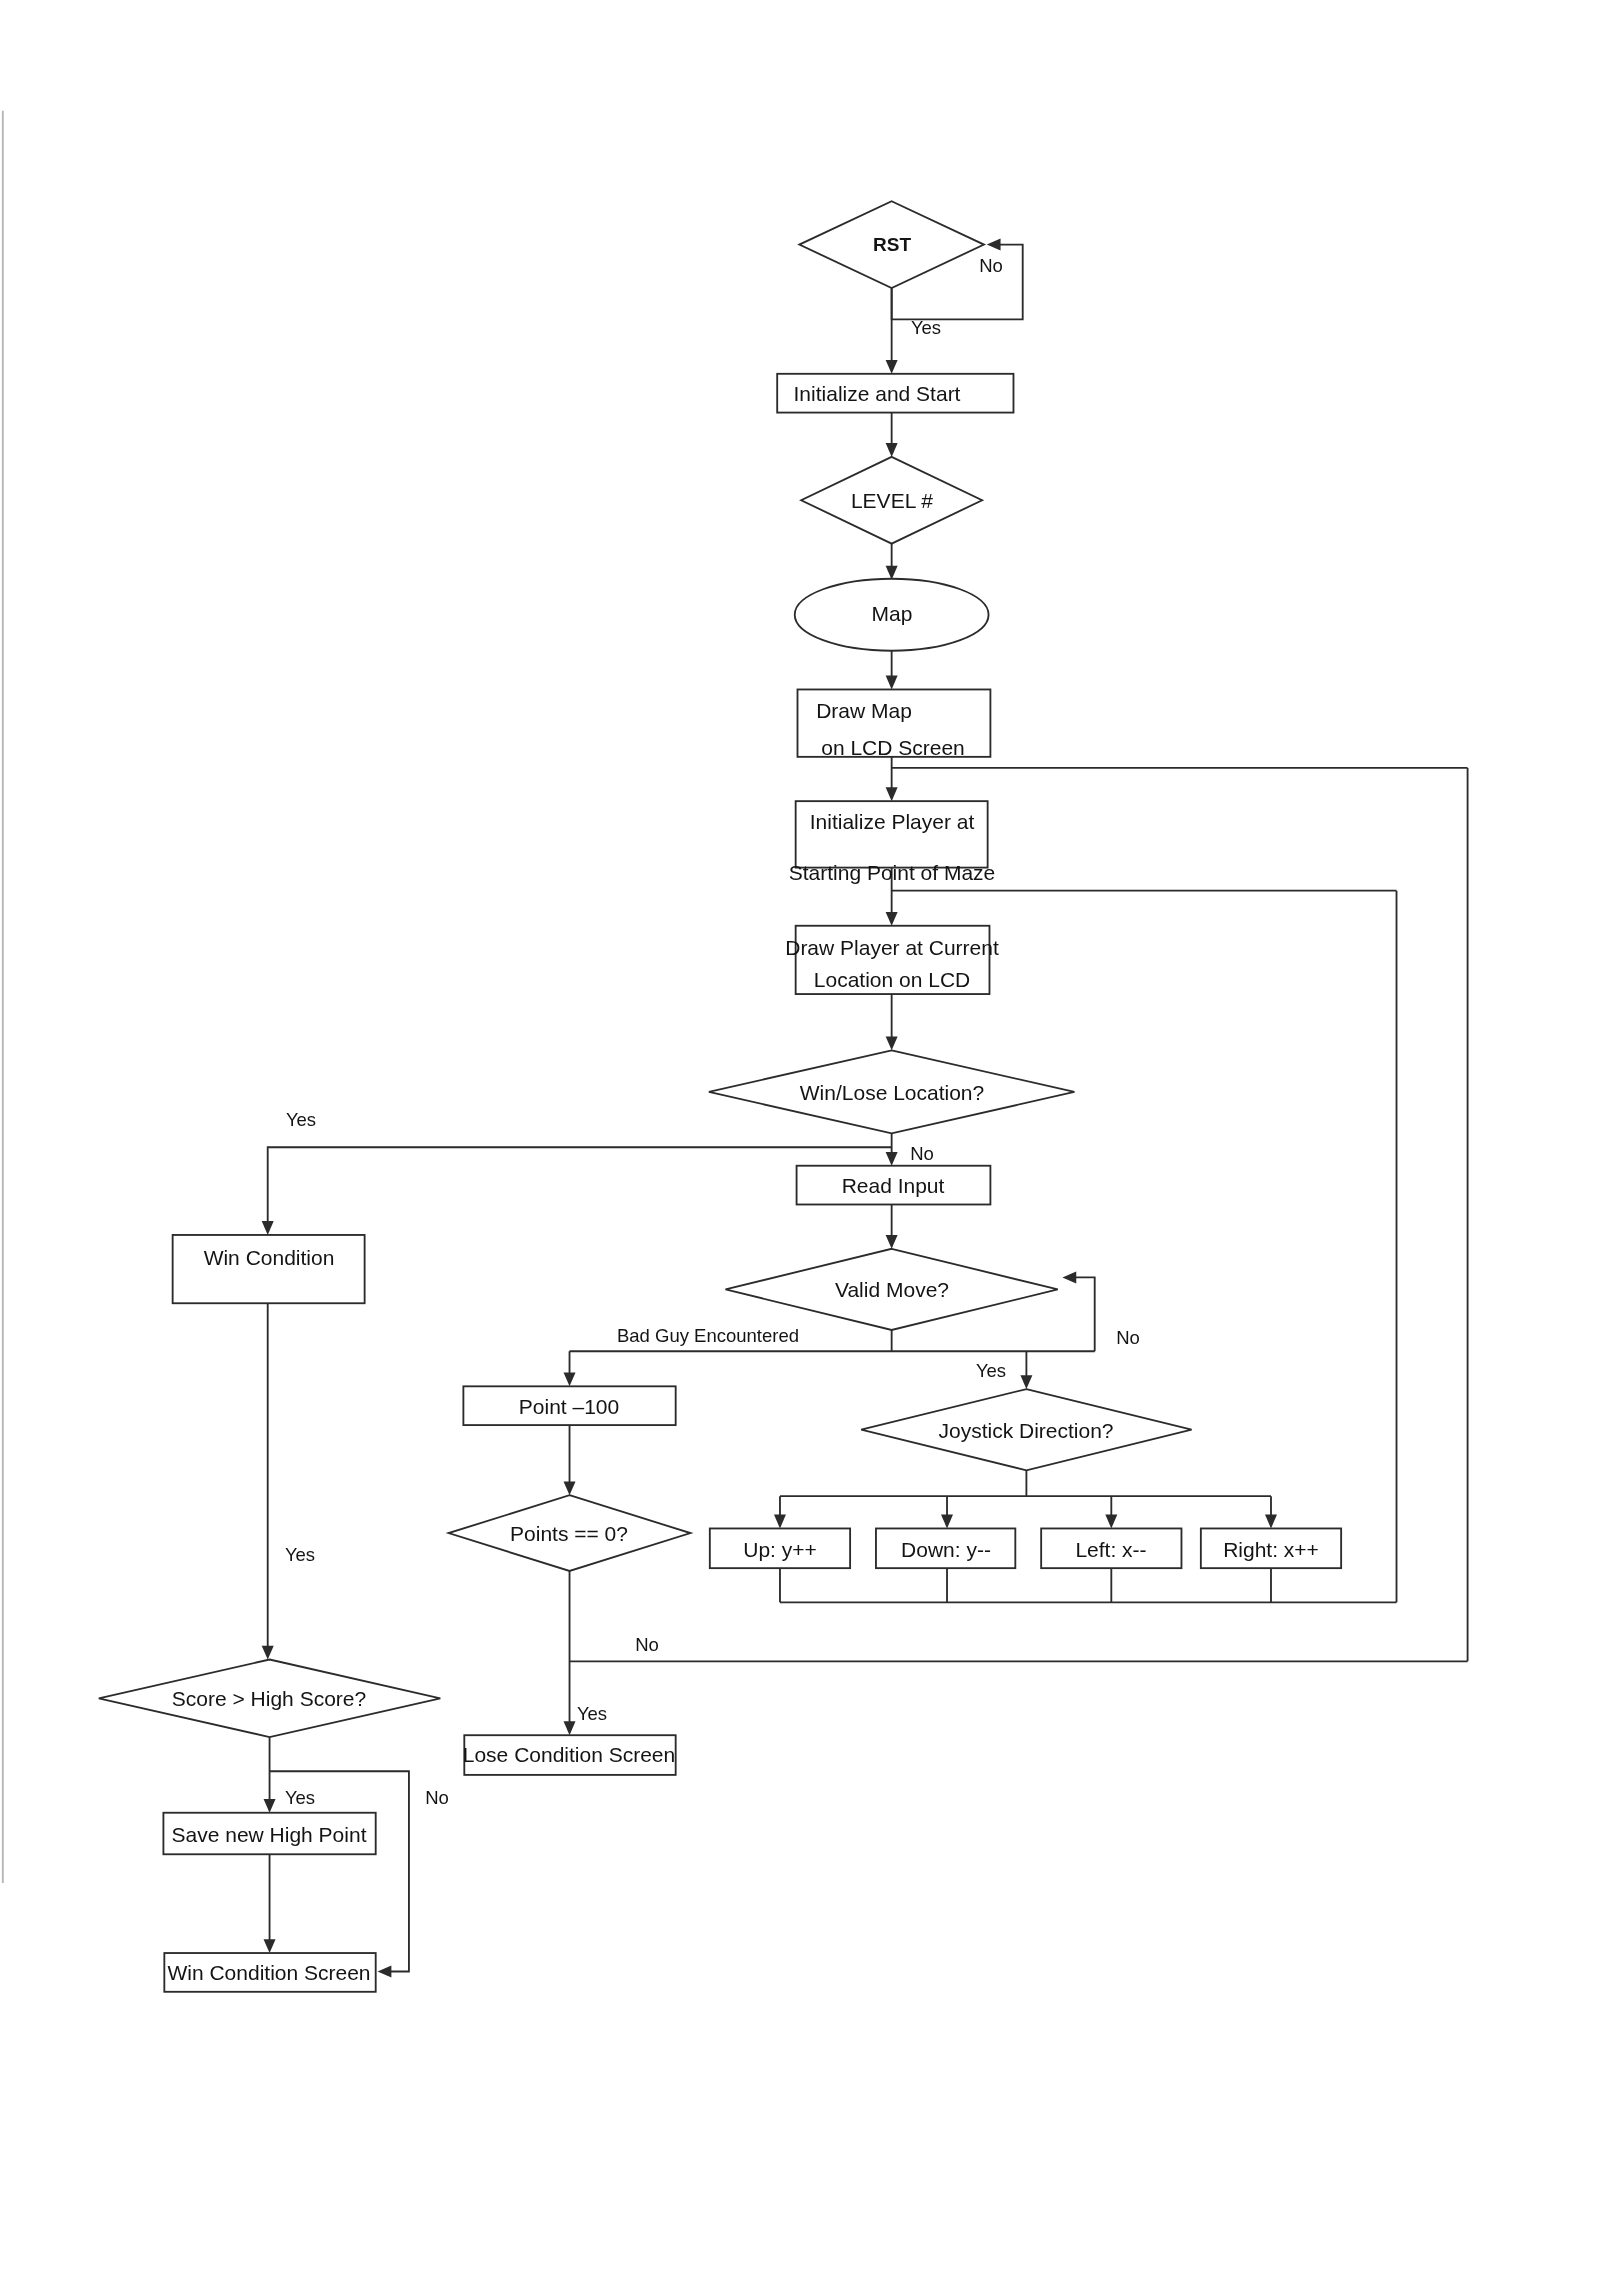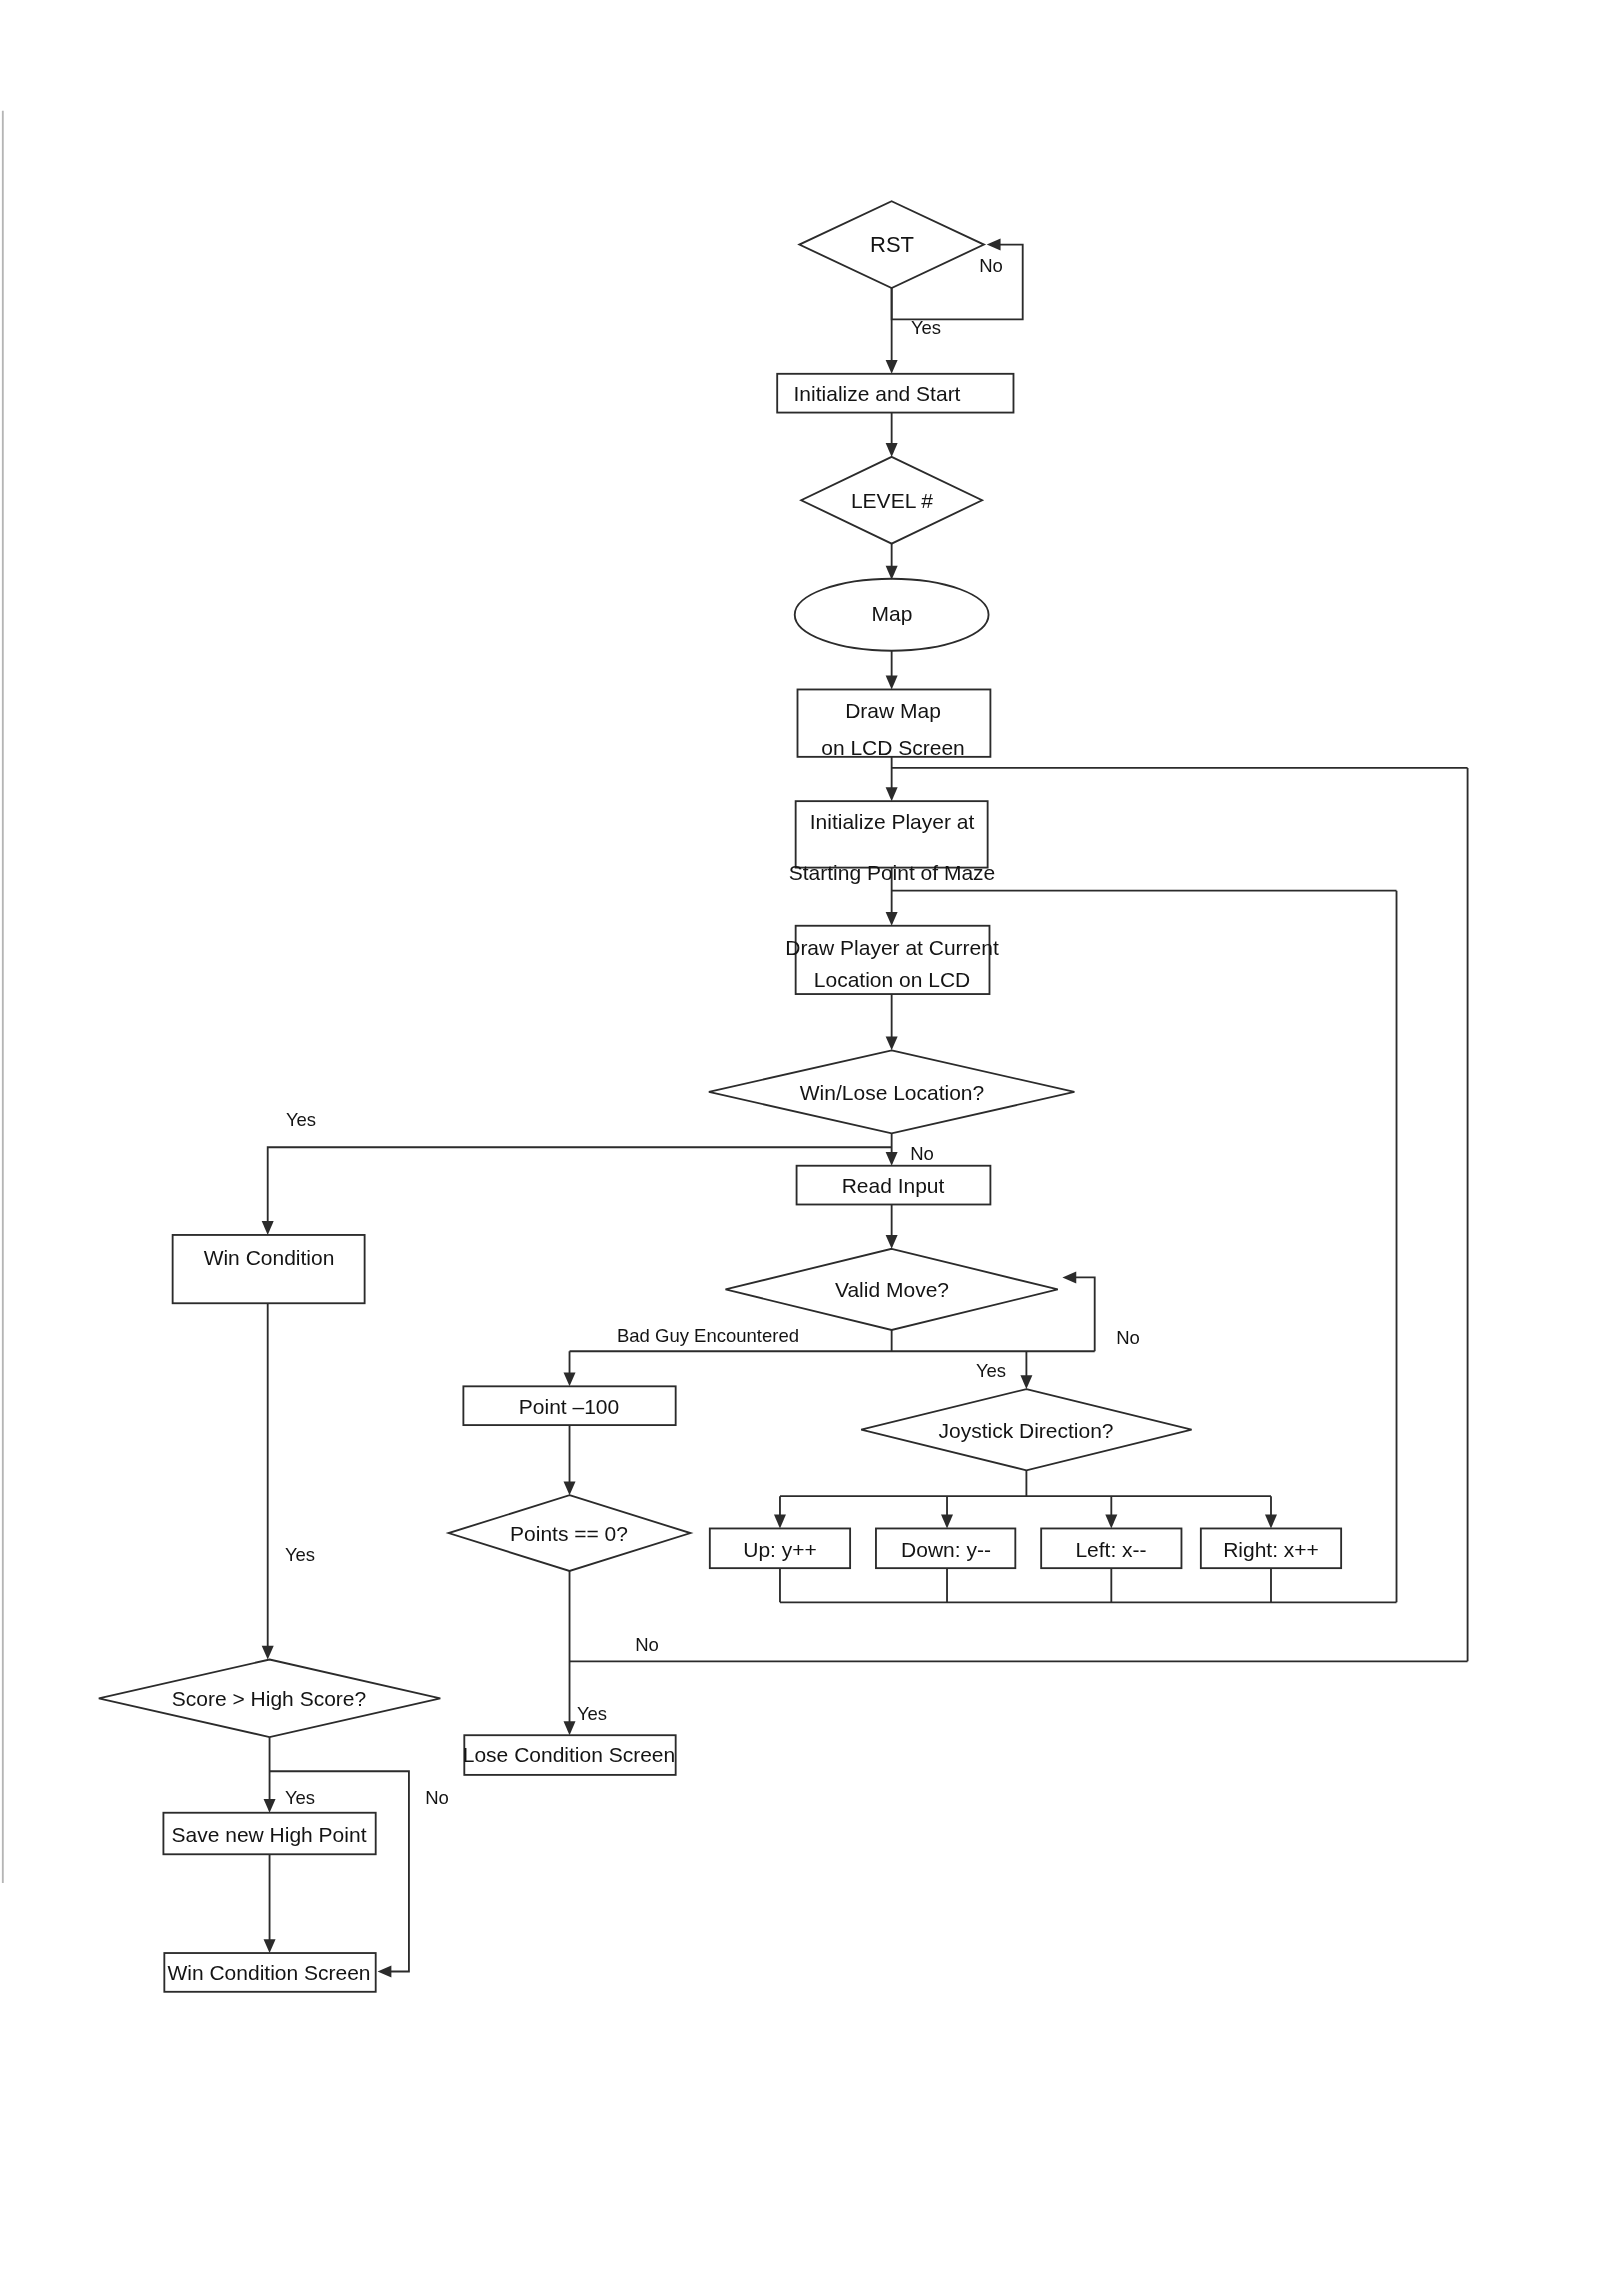--- a/index.html
+++ b/index.html
@@ -14,21 +14,21 @@
   #wires{position:absolute;left:0;top:0;}
   .lbl{
     position:absolute;
     transform:translate(-50%,-50%);
     font-size:21px;
     line-height:1.1;
     white-space:nowrap;
     color:#141414;
     text-align:center;
   }
-  .lbl.small{font-size:22px;}
+  .lbl.small{font-size:19px;font-weight:bold;}
   .lbl.edge{font-size:18.5px;}
 </style>
 </head>
 <body>
 
 <div id="canvas">
 
 <svg id="wires" width="1619" height="2289" viewBox="0 0 1754 2480">
   <g stroke="#2b2b2b" stroke-width="2" fill="none">
 
@@ -131,21 +131,21 @@
     <polygon points="1084,258.5 1084,271.5 1069,265"></polygon>
     <polygon points="1166,1377.5 1166,1390.5 1151,1384"></polygon>
     <polygon points="424,2129.5 424,2142.5 409,2136"></polygon>
   </g>
 </svg>
 
 <div class="lbl small" style="left:892px;top:245px">RST</div>
 <div class="lbl" style="left:877px;top:394px">Initialize and Start</div>
 <div class="lbl" style="left:892px;top:501px">LEVEL #</div>
 <div class="lbl" style="left:892px;top:614px">Map</div>
-<div class="lbl" style="left:893px;top:711px">Draw Map</div>
+<div class="lbl" style="left:864px;top:711px">Draw Map</div>
 <div class="lbl" style="left:893px;top:748px">on LCD Screen</div>
 <div class="lbl" style="left:892px;top:822px">Initialize Player at</div>
 <div class="lbl" style="left:892px;top:873px">Starting Point of Maze</div>
 <div class="lbl" style="left:892px;top:948px">Draw Player at Current</div>
 <div class="lbl" style="left:892px;top:980px">Location on LCD</div>
 <div class="lbl" style="left:892px;top:1093px">Win/Lose Location?</div>
 <div class="lbl" style="left:893px;top:1186px">Read Input</div>
 <div class="lbl" style="left:892px;top:1290px">Valid Move?</div>
 <div class="lbl" style="left:569px;top:1407px">Point –100</div>
 <div class="lbl" style="left:569px;top:1534px">Points == 0?</div>

